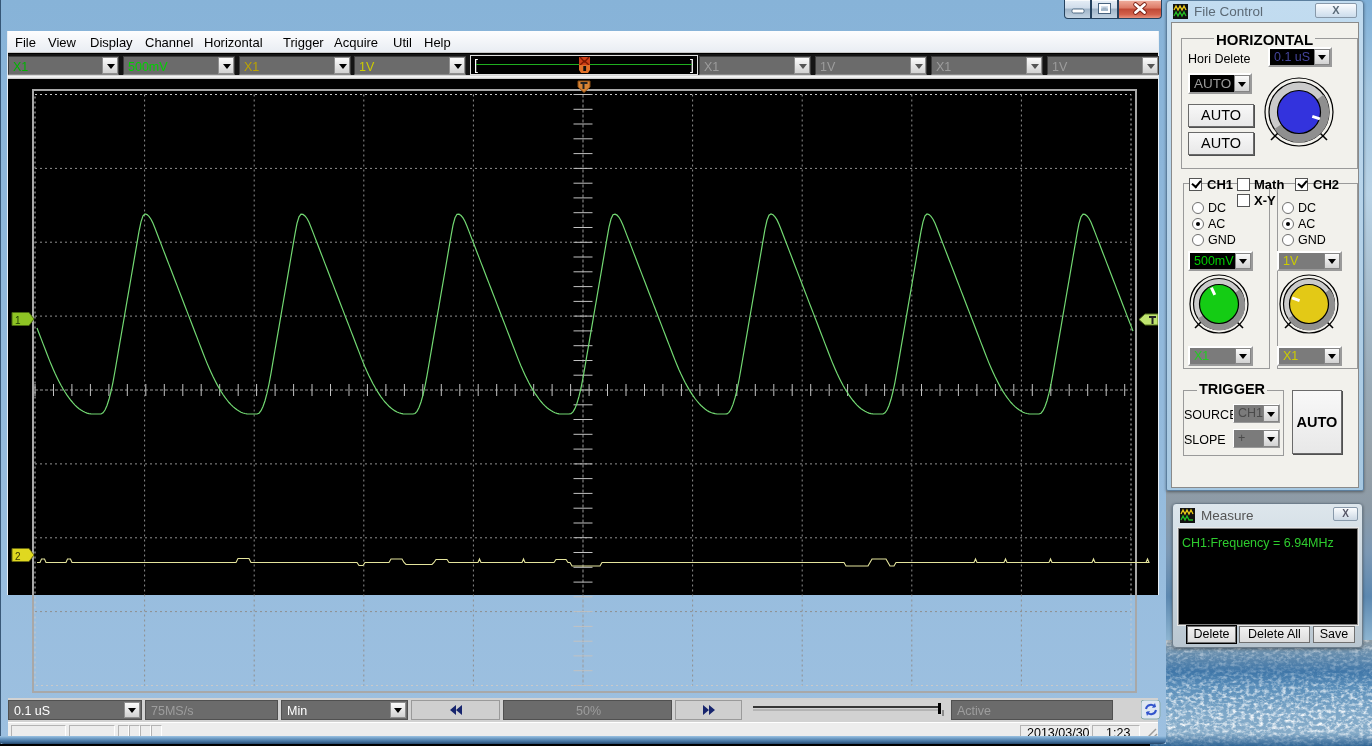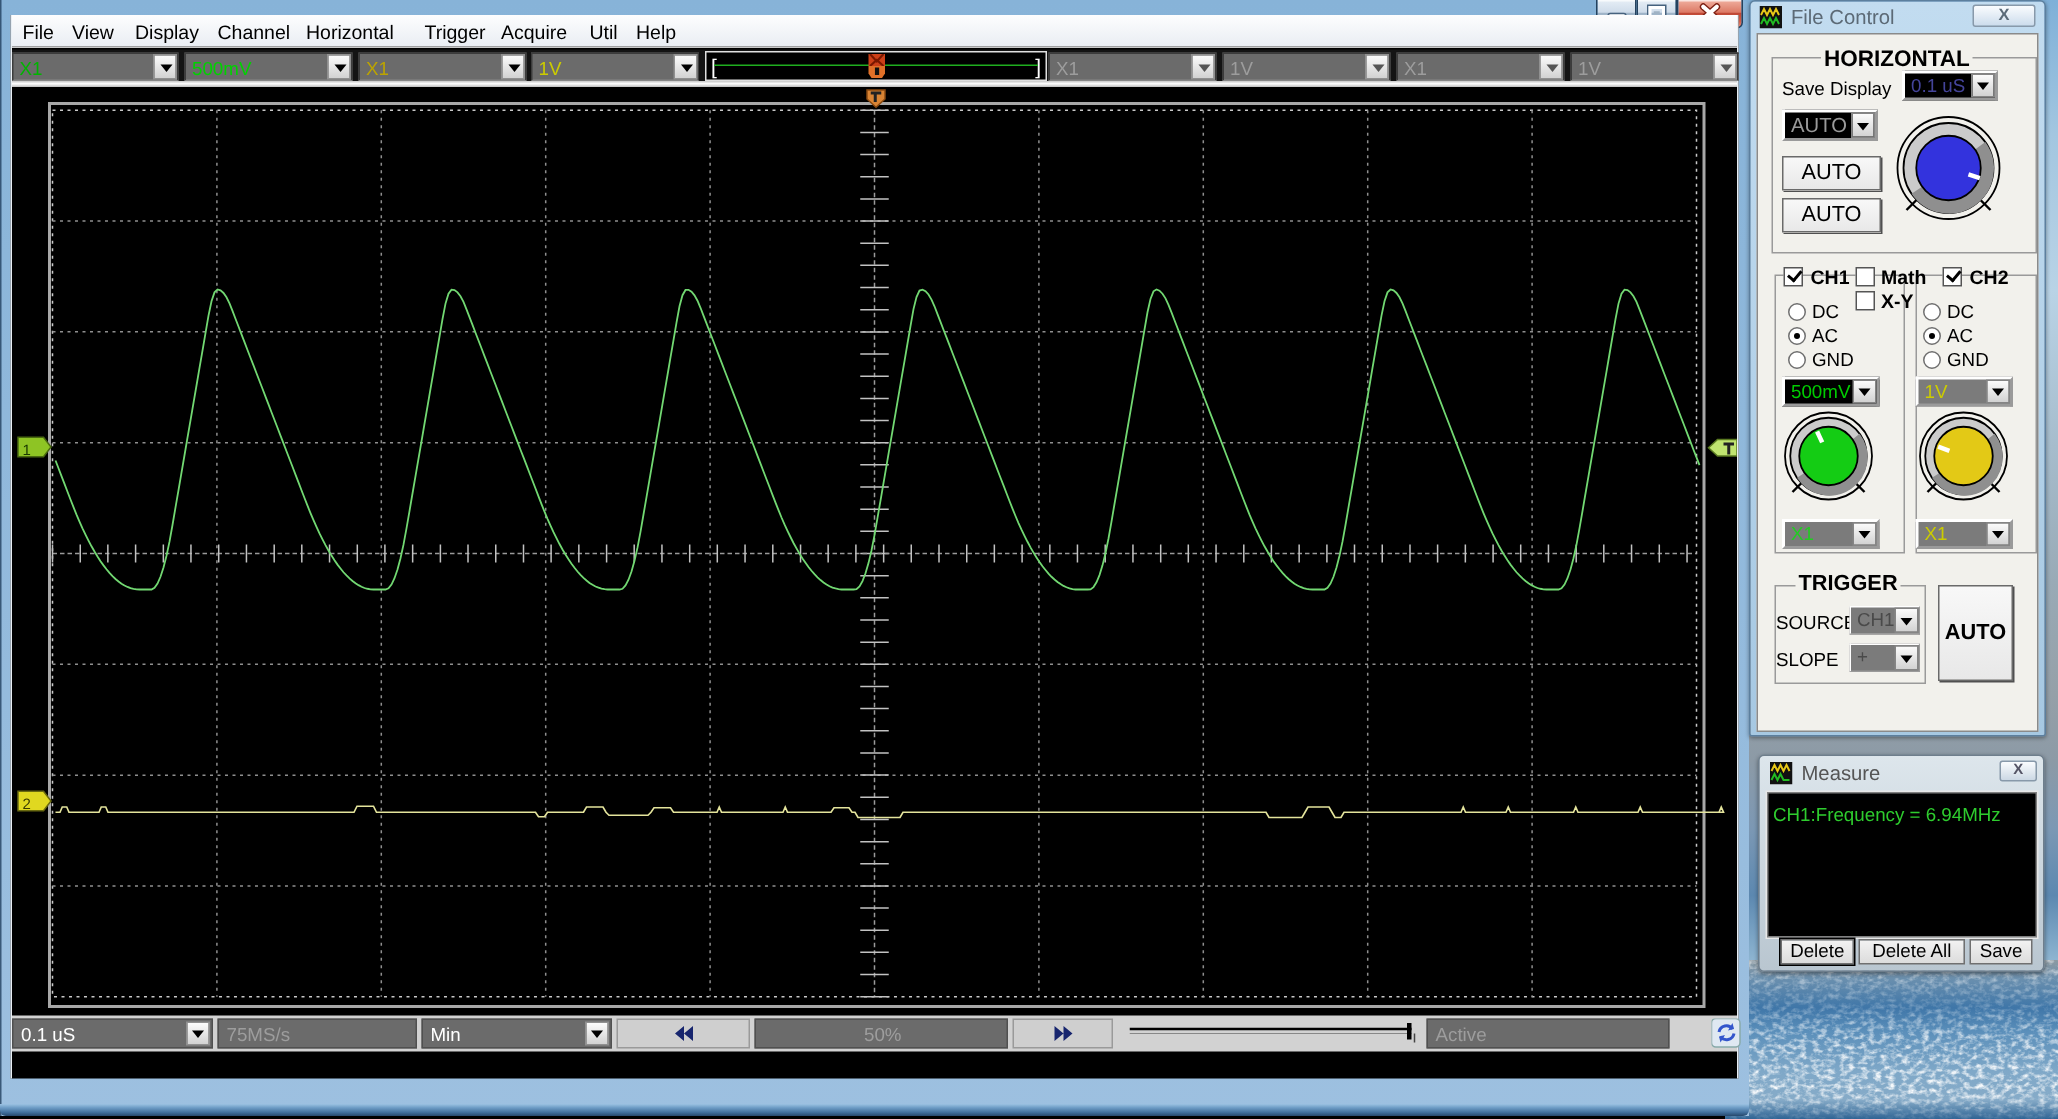--- a/index.html
+++ b/index.html
@@ -15,21 +15,21 @@
 background:linear-gradient(180deg,#1c3852 0%,#527fa9 4%,#6ba3d2 12%,#83b5e0 38%,#c6dff2 58%,#d2e5f5 72%,#9cc6e6 100%);border-radius:0 5px 0 0;overflow:hidden}
 #tb-band{position:absolute;left:290px;top:1px;width:770px;height:13px;background:linear-gradient(90deg,rgba(40,140,210,0),rgba(45,150,220,.85) 8%,rgba(45,152,222,.85) 88%,rgba(100,170,220,0));filter:blur(1.5px)}
 .dot{position:absolute;top:3px;width:16px;height:10px;border-radius:40%;filter:blur(2.5px)}
 #title-ic{position:absolute;left:9px;top:6px}
 #title-tx{position:absolute;left:30px;top:6px;font-size:13.5px;color:#102040;text-shadow:0 0 3px rgba(255,255,255,.9)}
 .capbtn{position:absolute;top:0;height:19px;border:1px solid #25425e;border-top:none;box-shadow:inset 0 1px 0 rgba(255,255,255,.7)}
 #btn-min{left:1064px;width:27px;border-radius:0 0 0 4px;background:linear-gradient(180deg,#e6eef6 0%,#cfdcea 45%,#9fb4c8 50%,#c2d3e2 100%)}
 #btn-max{left:1091px;width:27px;background:linear-gradient(180deg,#e6eef6 0%,#cfdcea 45%,#9fb4c8 50%,#c2d3e2 100%)}
 #btn-close{left:1118px;width:44px;border-radius:0 0 4px 0;background:linear-gradient(180deg,#f0b0a0 0%,#dd7a66 45%,#c04936 50%,#d2604a 80%,#e8927e 100%)}
 
-#client{position:absolute;left:7px;top:10px;width:1152px;height:709px;background:#000;border-left:1px solid #e8eef4;border-right:1px solid #e8eef4}
+#client{position:absolute;left:7px;top:31px;width:1152px;height:564px;background:#000;border-left:1px solid #e8eef4;border-right:1px solid #e8eef4}
 #menubar{position:absolute;left:0;top:0;width:1150px;height:22px;background:linear-gradient(180deg,#fdfdfe,#e9edf3);border-bottom:1px solid #c8c8c8}
 .mi{position:absolute;top:4px;font-size:13px;color:#000}
 
 #toolbar{position:absolute;left:0;top:23px;width:1150px;height:22px;background:#141414}
 #toolbar-edge{position:absolute;left:0;top:44px;width:1150px;height:4px;background:linear-gradient(180deg,#c8c8c8,#ffffff 45%,#bdbdbd)}
 .combo{position:absolute;top:2px;height:19px;background:#6b6b6b;border:1px solid #3c3c3c;border-bottom-color:#888}
 .combo .tx{position:absolute;left:4px;top:2.5px;font-size:12.5px}
 .combo .ab{position:absolute;right:0px;top:0px;width:16px;height:17px;background:linear-gradient(180deg,#fbfbfb,#d2d2d2);border:1px solid #909090}
 .ab i{position:absolute;left:4px;top:6px;width:0;height:0;border:4px solid transparent;border-top:5px solid #000;border-bottom:none}
 .combo.dis .tx{color:#9d9d9d}
@@ -264,38 +264,57 @@
         </div>
       <svg class="abs" style="left:1133px;top:2px" width="20" height="20">
           <rect x="0" y="0" width="19" height="19" rx="3" fill="#dfe8f2" stroke="#8aa"></rect>
           <path d="M5 9 a5 5 0 0 1 9-2" fill="none" stroke="#3355cc" stroke-width="2"></path>
           <path d="M15 10 a5 5 0 0 1 -9 2" fill="none" stroke="#3355cc" stroke-width="2"></path>
           <path d="M14 3 l1 4 l-4 1 z" fill="#3355cc"></path>
           <path d="M6 16 l-1-4 l4-1 z" fill="#3355cc"></path>
         </svg>
     </div>
 
+    <div id="statbar">
+      <div class="scell" style="left:3px;width:55px"></div>
+      <div class="scell" style="left:61px;width:46px"></div>
+      <div class="scell" style="left:110px;width:11px"></div>
+      <div class="scell" style="left:121px;width:11px"></div>
+      <div class="scell" style="left:132px;width:11px"></div>
+      <div class="scell" style="left:143px;width:11px"></div>
+      <div class="scell" style="left:1012px;width:70px"></div>
+      <div class="scell" style="left:1084px;width:48px"></div>
+      <span class="stx" style="left:1019px">2013/03/30</span>
+      <span class="stx" style="left:1098px">1:23</span>
+      <svg class="abs" style="left:1136px;top:4px" width="14" height="14">
+          <g stroke="#9a9a9a" stroke-width="1.5">
+            <line x1="12" y1="2" x2="2" y2="12"></line>
+            <line x1="13" y1="7" x2="7" y2="13"></line>
+            <line x1="13" y1="11" x2="11" y2="13"></line>
+          </g>
+        </svg>
+    </div>
   </div>
   <div id="winbot"></div>
 </div>
 
 <div id="ec">
   <div id="ec-title">
     <svg class="abs" style="left:6px;top:3px" width="15" height="15">
         <rect width="15" height="15" fill="#111"></rect>
         <polyline points="1,6 3,2 5,6 7,2 9,6 11,2 13,6" stroke="#e8c818" stroke-width="1.3" fill="none"></polyline>
         <polyline points="1,12 3,8 5,12 7,8 9,12 11,8 13,12" stroke="#22bb22" stroke-width="1.3" fill="none"></polyline>
       </svg>
     <span class="abs" style="left:27px;top:3px;font-size:13.5px;color:#5c6a76">File Control</span>
     <div class="abs" style="left:148px;top:2px;width:42px;height:15px;background:linear-gradient(180deg,#fafcfe,#ccdcec);border:1px solid #8899aa;border-radius:2px;text-align:center;font-size:11px;font-weight:bold;color:#5a6a78;line-height:13px">X</div>
   </div>
   <div id="ec-body">
       <div class="fs" style="left:9px;top:15px;width:177px;height:131px"></div>
 <div class="fslbl" style="left:42px;top:8px;font-size:15px">HORIZONTAL</div>
-<span class="ec-tx" style="left:16px;top:29px">Save Display</span>
+<span class="ec-tx" style="left:16px;top:29px">Hori Delete</span>
 <div class="ecombo" style="left:96px;top:24px;width:64px">
         <span class="tx" style="color:#44449a">0.1 uS</span>
         <span class="ab">
           <i></i>
         </span>
       </div>
 <div class="ecombo" style="left:16px;top:50px;width:64px;height:21px">
         <span class="tx" style="color:#9a9a9a;font-size:13.5px">AUTO</span>
         <span class="ab" style="height:17px">
           <i style="top:6px"></i>

